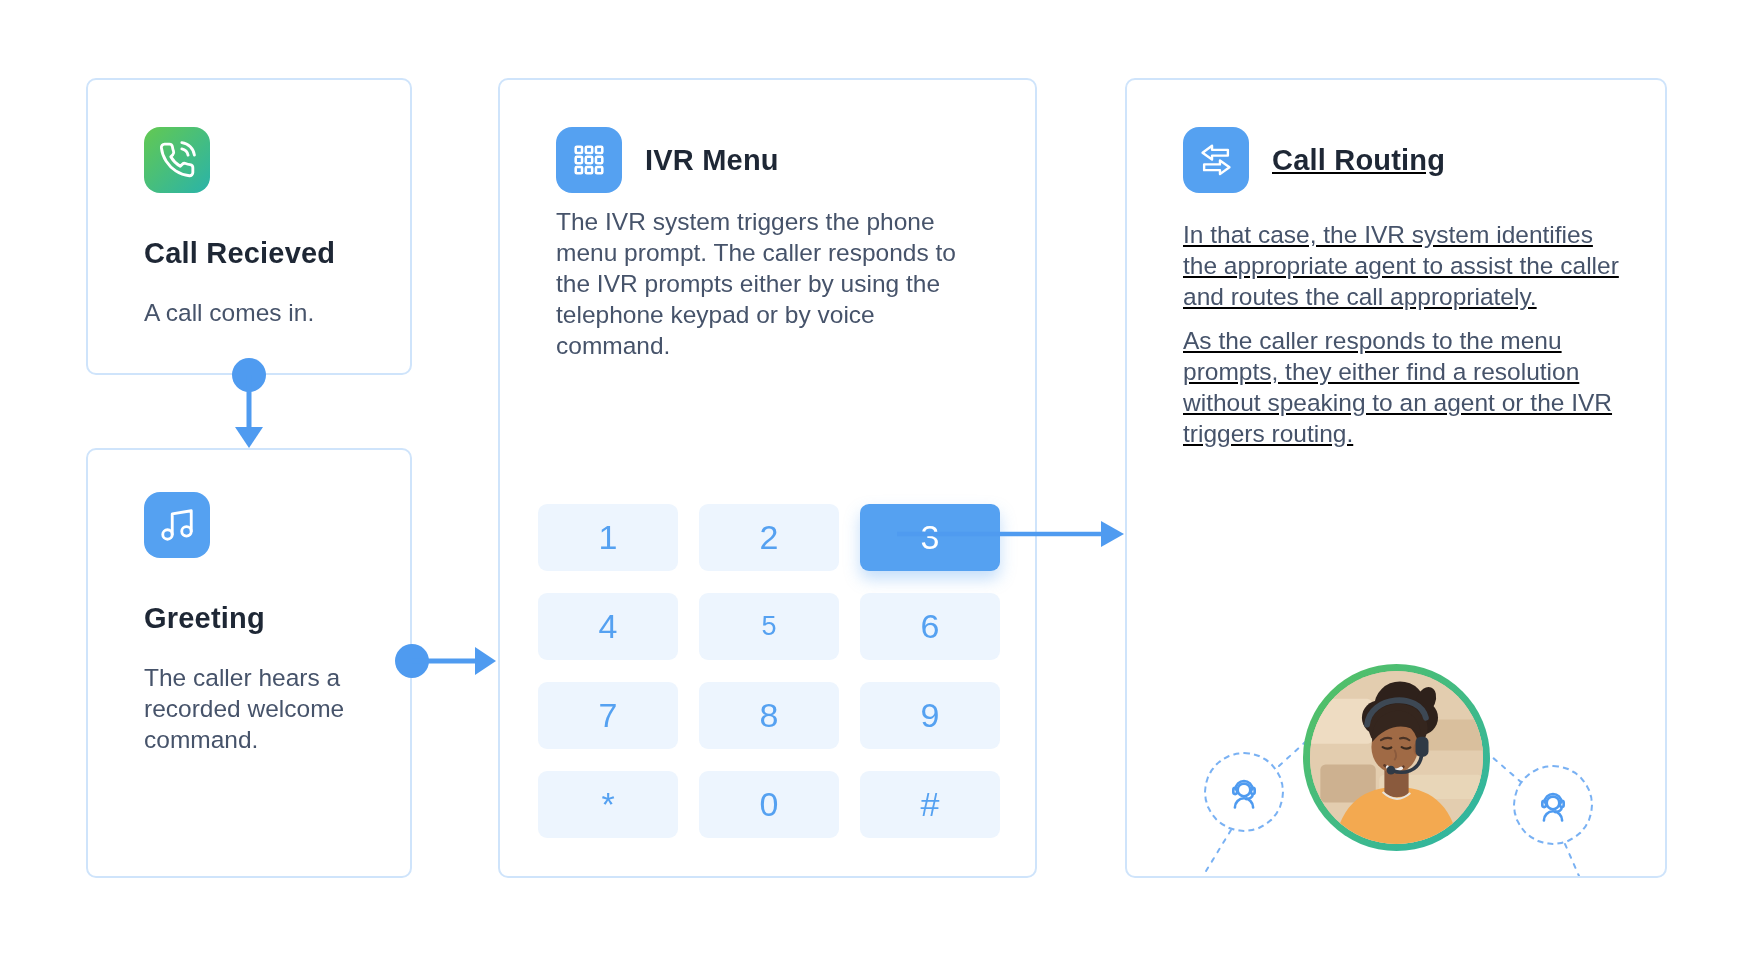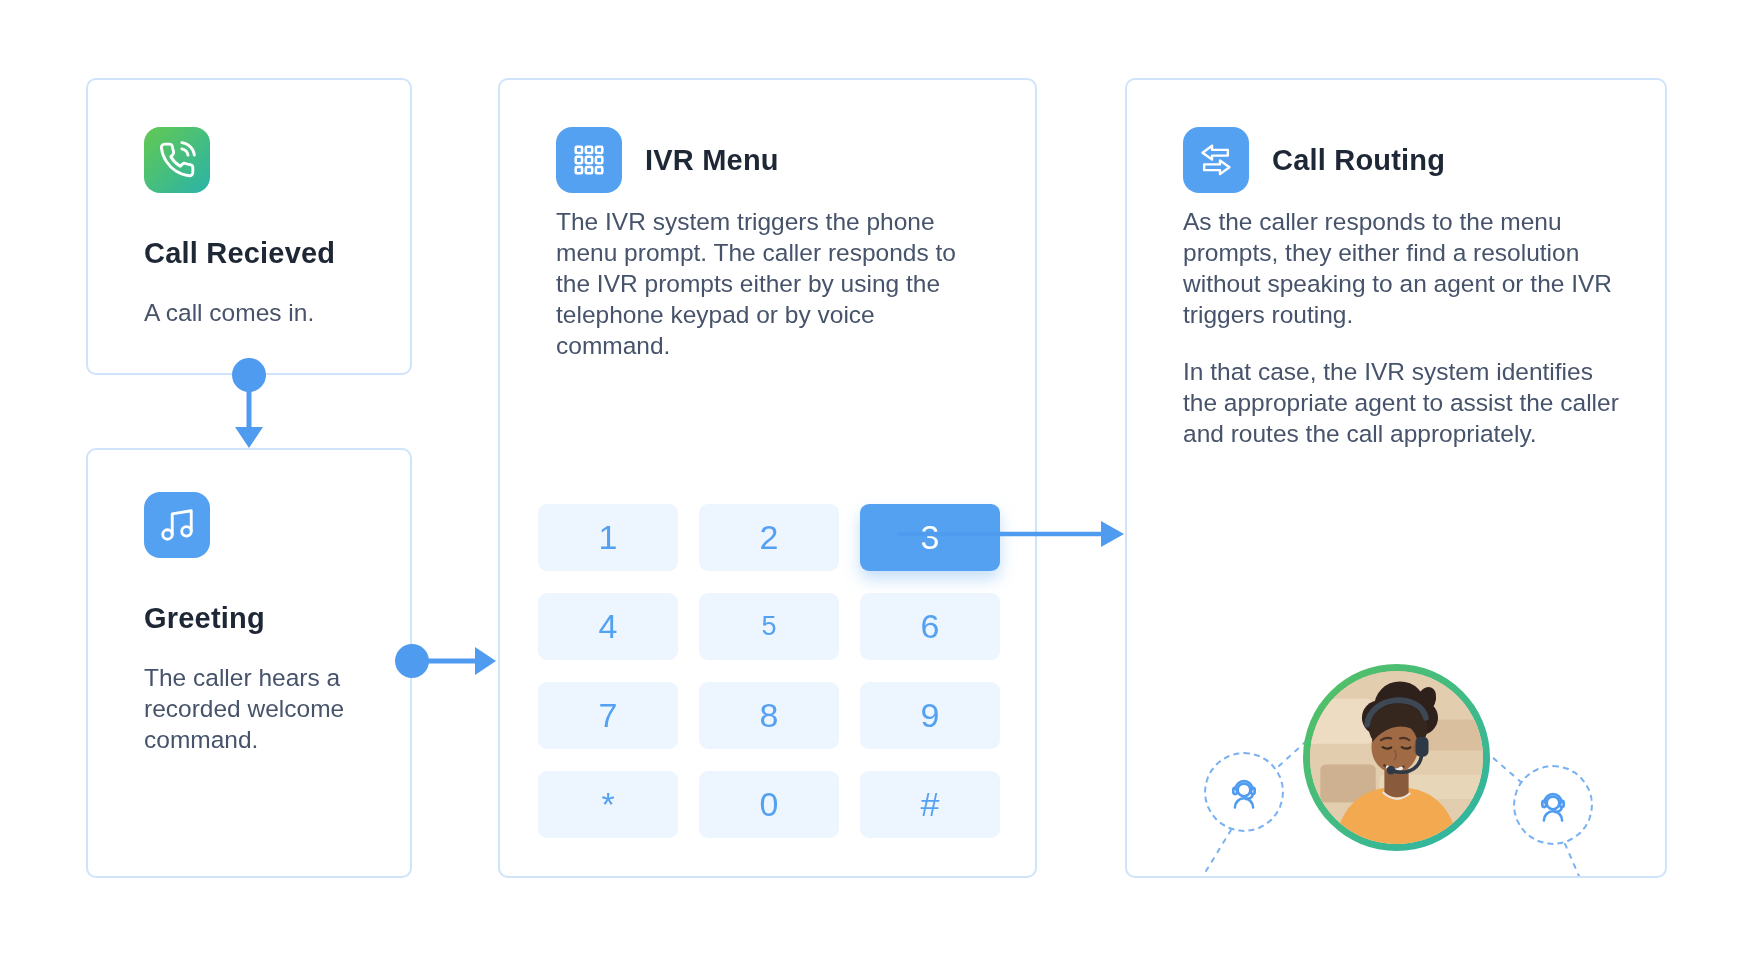--- a/index.html
+++ b/index.html
@@ -7,21 +7,21 @@
     position:relative;width:1752px;height:964px;background:#ffffff;
     font-family:"Liberation Sans", sans-serif;overflow:hidden;
   }
   .card{
     position:absolute;background:#ffffff;
     border:2px solid #cfe4fb;border-radius:10px;box-sizing:border-box;padding-left:18px;
   }
   #card-received{left:86px;top:78px;width:326px;height:297px;}
   #card-greeting{left:86px;top:448px;width:326px;height:430px;}
   #panel-ivr{left:498px;top:78px;width:539px;height:800px;}
-  #panel-routing{left:1125px;top:78px;width:542px;height:800px;}
+  #panel-routing{left:1125px;top:78px;width:542px;height:800px;text-decoration:underline;}
 
   .icon-tile{
     width:66px;height:66px;border-radius:16px;
     display:flex;align-items:center;justify-content:center;flex:0 0 66px;
   }
   .tile-green{background:linear-gradient(135deg,#63c951 0%,#2ab3a9 100%);}
   .tile-blue{background:#55a1f1;}
   .icon-tile svg{width:38px;height:38px;}
 
   .card-pad{padding:47px 38px 0 38px;}
@@ -171,22 +171,22 @@
     <div class="card-pad">
       <div class="hdr-row">
         <div class="icon-tile tile-blue">
           <svg viewBox="0 0 24 24" fill="none" stroke="#ffffff" stroke-width="1.5" stroke-linejoin="round">
             <path d="M9.5 3 L3.5 7.4 L9.5 11.7 L9.5 9.2 L19.5 9.2 L19.5 5.6 L9.5 5.6 Z"></path>
             <path d="M14.5 12.3 L20.5 16.6 L14.5 20.9 L14.5 18.4 L4.5 18.4 L4.5 14.8 L14.5 14.8 Z"></path>
           </svg>
         </div>
         <h2 class="card-title">Call Routing</h2>
       </div>
+      <p class="body-text para2">In that case, the IVR system identifies the appropriate agent to assist the caller and routes the call appropriately.</p>
       <p class="body-text">As the caller responds to the menu prompts, they either find a resolution without speaking to an agent or the IVR triggers routing.</p>
-      <p class="body-text para2">In that case, the IVR system identifies the appropriate agent to assist the caller and routes the call appropriately.</p>
     </div>
 
     <svg class="decor-lines">
       <g stroke="#79b1f3" stroke-width="2" fill="none" stroke-dasharray="4 7" stroke-linecap="round">
         <path d="M152 686 L198 644"></path>
         <path d="M104 750 L76 796"></path>
         <path d="M350 664 L394 702"></path>
         <path d="M438 764 L452 796"></path>
       </g>
     </svg>

